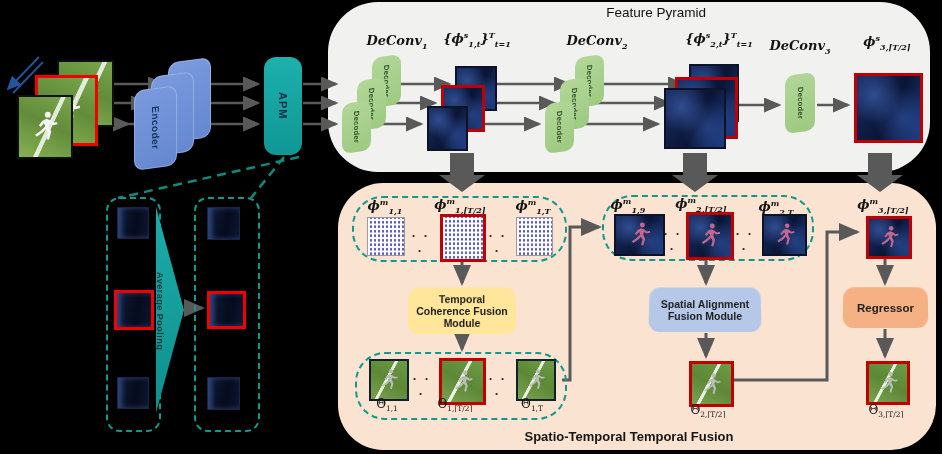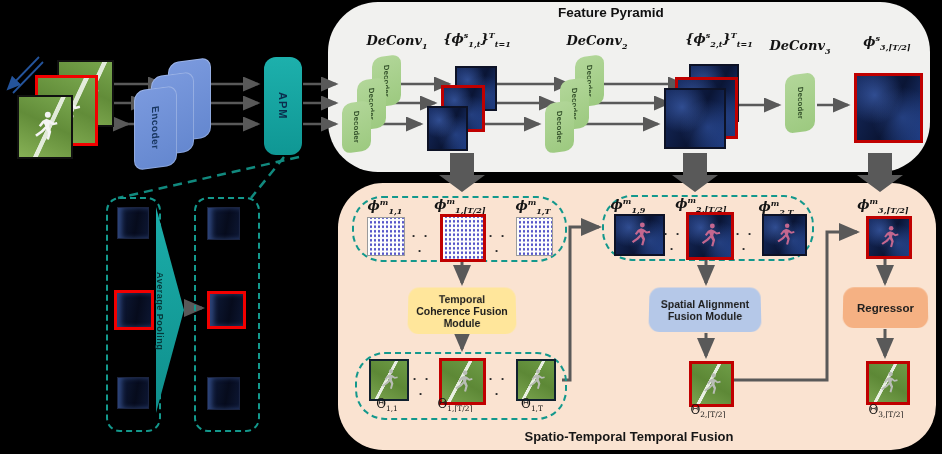--- a/index.html
+++ b/index.html
@@ -1,21 +1,21 @@
 <!DOCTYPE html>
 <html><head>
 <meta charset="utf-8">
 <style>
   html,body{margin:0;padding:0;background:#000;}
   .stage{position:relative;width:942px;height:454px;background:#000;overflow:hidden;
          font-family:"Liberation Sans",sans-serif;}
   .abs{position:absolute;}
   .z1{z-index:1}.z2{z-index:2}.z3{z-index:3}.z4{z-index:4}
   .panel{border-radius:50px;}
-  .panel-title{font-weight:bold;font-size:13.5px;color:#111;text-align:left;}
+  .panel-title{font-weight:normal;font-size:13.5px;color:#111;text-align:right;}
   
   .plabel{font-family:"DejaVu Serif",serif;font-style:italic;font-weight:600;
           font-size:13px;color:#141414;text-align:center;white-space:nowrap;}
   .flabel{font-family:"DejaVu Serif",serif;font-style:italic;font-weight:700;
           font-size:13px;color:#141414;text-align:center;white-space:nowrap;}
   .tlabel{font-family:"DejaVu Serif",serif;font-size:12px;color:#141414;
           text-align:center;white-space:nowrap;}
   sub,sup{font-size:62%;}
   .dots{font-weight:bold;font-size:13px;color:#2b2b2b;text-align:center;letter-spacing:2px;}
   

